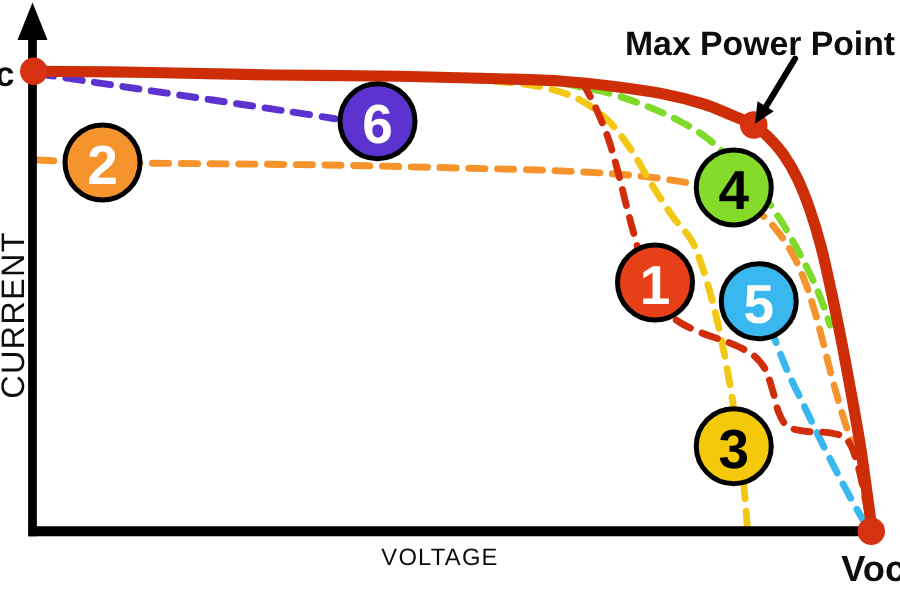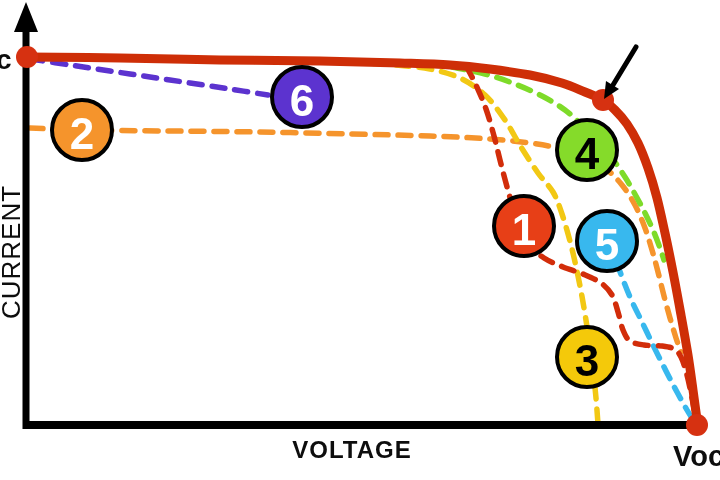--- a/index.html
+++ b/index.html
@@ -5,21 +5,21 @@
   html,body{margin:0;padding:0;background:#fff;}
   .stage{
     position:relative;width:720px;height:480px;background:#ffffff;
     overflow:hidden;font-family:"Liberation Sans",sans-serif;
   }
   .stage svg{position:absolute;left:0;top:0;width:720px;height:480px;}
   .lbl{position:absolute;color:#0d0d0d;white-space:nowrap;pointer-events:none;}
   .label-isc{left:-4px;top:44px;font-size:28px;font-weight:700;}
   .label-current{left:11px;top:252px;font-size:26px;font-weight:400;
     transform:translate(-50%,-50%) rotate(-90deg);letter-spacing:1px;}
-  .label-voltage{left:352px;top:436px;font-size:24px;font-weight:700;
+  .label-voltage{left:352px;top:436px;font-size:19px;font-weight:400;
     transform:translateX(-50%);letter-spacing:1px;}
   .label-mpp{left:500px;top:20px;font-size:27px;font-weight:700;}
   .label-voc{left:673px;top:440px;font-size:29px;font-weight:700;}
   svg text.badge-num{font-family:"Liberation Sans",sans-serif;font-weight:700;}
 </style>
 </head>
 <body>
 
 <div class="stage">
   <svg id="chart" viewBox="0 0 720 480">
@@ -47,14 +47,15 @@
       <circle cx="607" cy="241" r="30" fill="#38b8ee" stroke="#000" stroke-width="4"></circle>
       <text x="607" y="241" dy="3" fill="#ffffff" font-size="44" text-anchor="middle" dominant-baseline="central" class="badge-num">5</text>
       <circle cx="524" cy="226" r="30" fill="#e73f17" stroke="#000" stroke-width="4"></circle>
       <text x="524" y="226" dy="3" fill="#ffffff" font-size="44" text-anchor="middle" dominant-baseline="central" class="badge-num">1</text>
       <line x1="636" y1="47" x2="613" y2="85" stroke="#000" stroke-width="5" stroke-linecap="round"></line>
       <polygon points="604,99 619,89 606,81" fill="#000"></polygon>
     </svg>
   <div class="lbl label-isc">c</div>
   <div class="lbl label-current">CURRENT</div>
   <div class="lbl label-voltage">VOLTAGE</div>
+  <div class="lbl label-mpp">Max Power Point</div>
   <div class="lbl label-voc">Voc</div>
 </div>
 
 </body></html>

